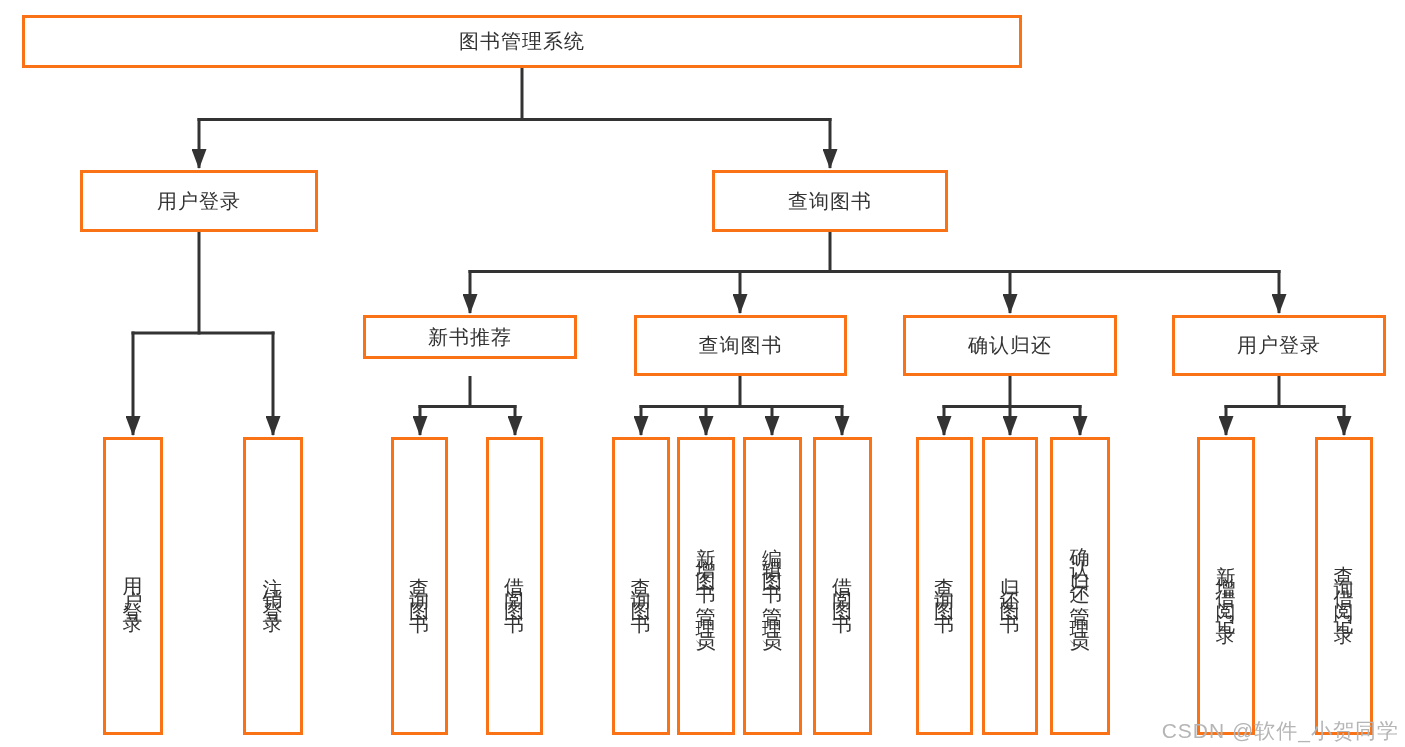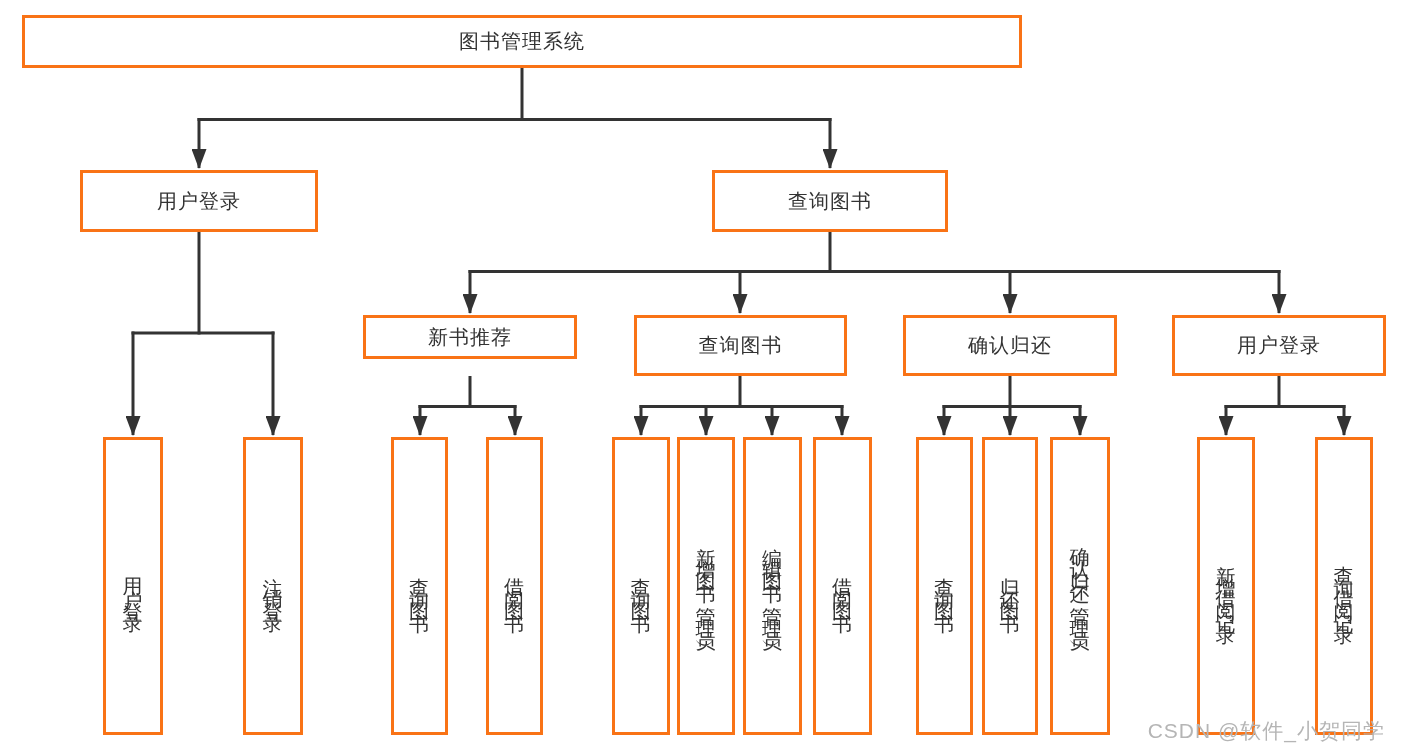--- a/index.html
+++ b/index.html
@@ -37,21 +37,21 @@
   }
   .vbox span {
     writing-mode: vertical-rl;
     text-orientation: mixed;
     font-size: 20px;
     letter-spacing: 12px;
     line-height: 1.1;
   }
   .watermark {
     position: absolute;
-    right: 20px;
+    right: 6px;
     bottom: 2px;
     font-size: 21px;
     color: #b5b5b5;
     letter-spacing: 1px;
     white-space: nowrap;
     z-index: 5;
   }
 </style>
 </head>
 <body>

